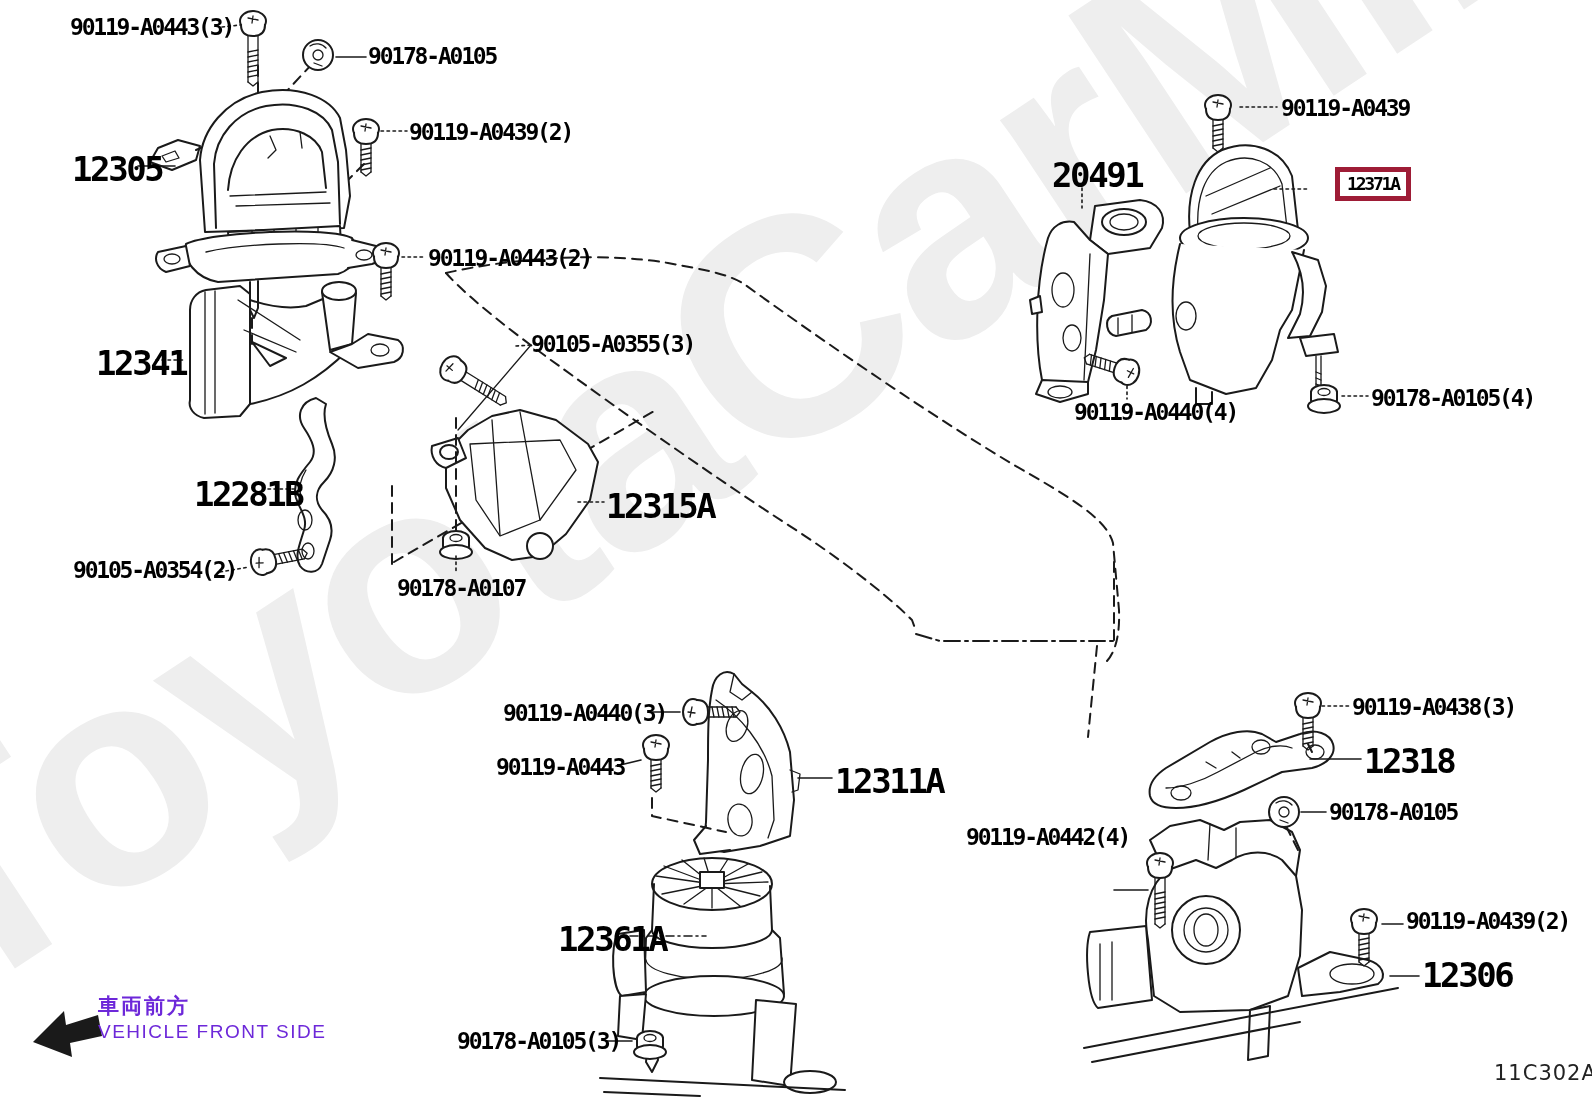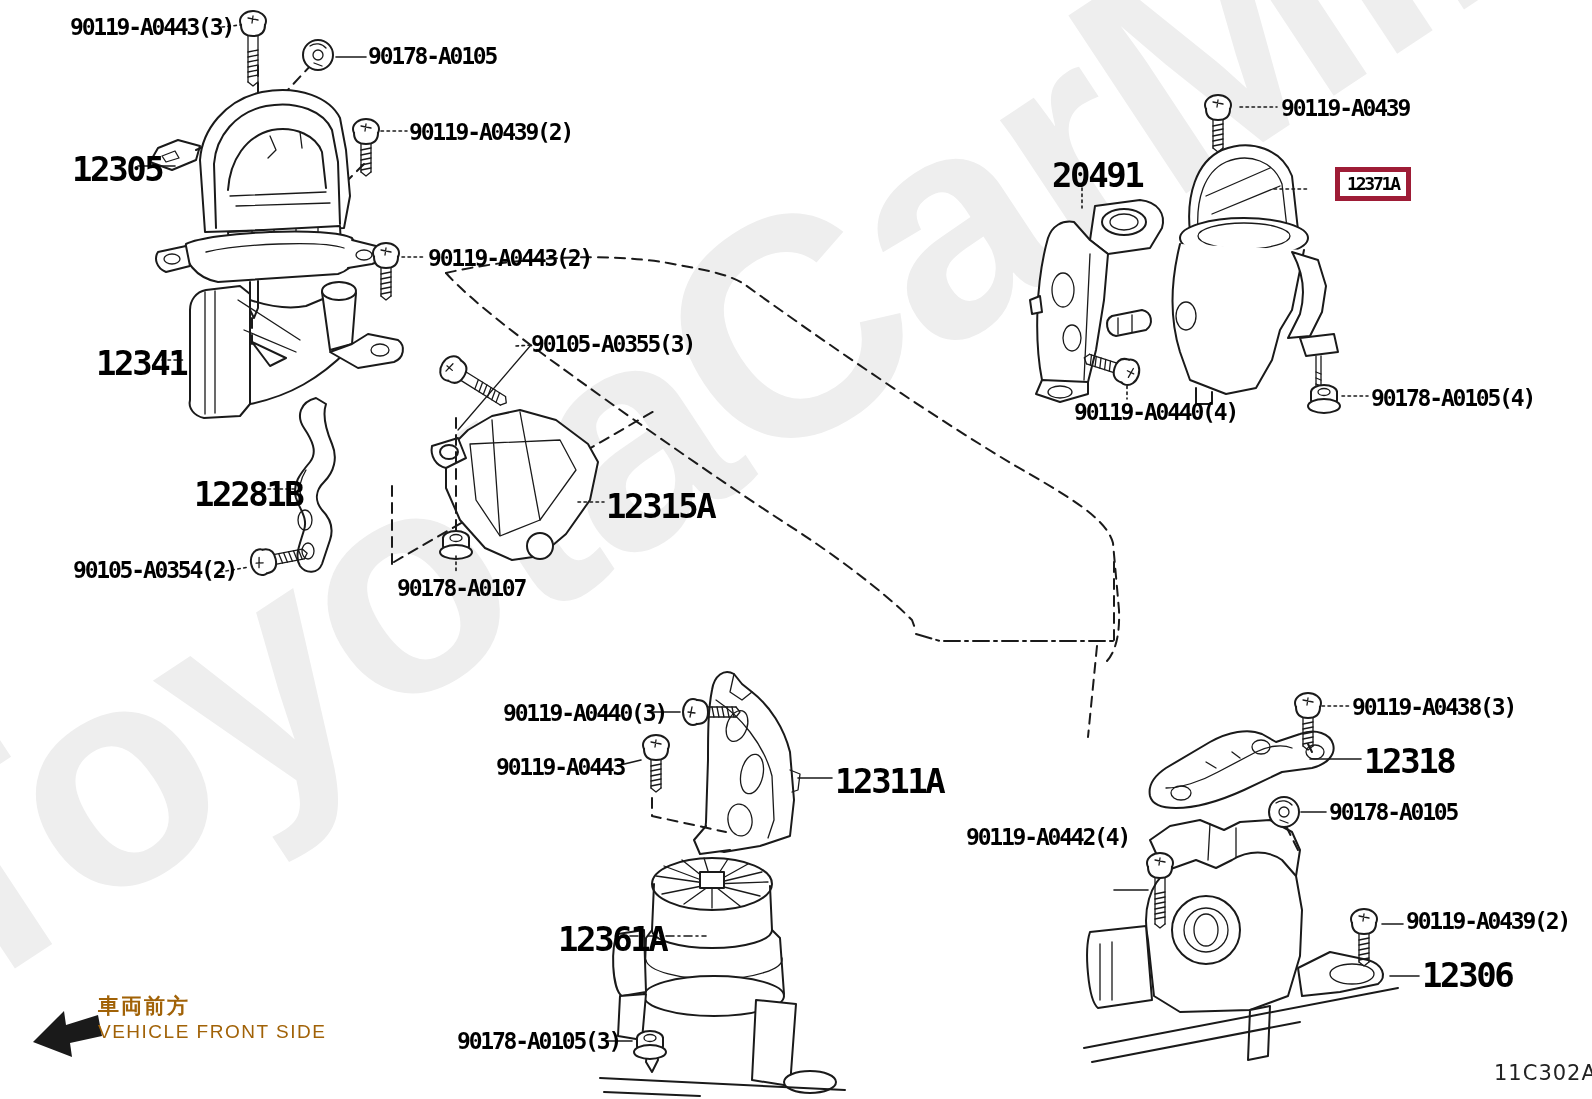--- a/index.html
+++ b/index.html
@@ -14,21 +14,21 @@
   svg .k{fill:#1a1a1a;stroke:none;}
   svg .thin{stroke-width:1.3;}
   svg .ld{stroke-width:1.6;}
   svg .dot{stroke-dasharray:2.5 3.5;stroke-width:1.6;}
   svg .dsh{stroke-dasharray:10 7;}
   svg .ddot{stroke-dasharray:16 5 3 5;}
   .lbl{position:absolute;font:bold 23px/1.05 "DejaVu Sans Mono",monospace;letter-spacing:-2.2px;
        color:#000;white-space:nowrap;text-align:right;}
   .num{font-size:34px;letter-spacing:-2.4px;}
   .hl{border:5px solid #9e1c36;padding:3px 7px 2px 7px;font-size:18px;margin-left:24px;}
-  .cap{position:absolute;color:#a16207;white-space:nowrap;}
+  .cap{position:absolute;color:#6d28d9;white-space:nowrap;}
   #jp{font:bold 21px/1 "DejaVu Sans",sans-serif;letter-spacing:2px;}
   #en{font:19px/1 "Liberation Sans",sans-serif;letter-spacing:1.5px;}
   #code{font:21px/1 "DejaVu Sans",sans-serif;letter-spacing:1px;color:#222;}
 </style>
 </head>
 <body>
 
 <div id="canvas">
 
   <div id="wm">ToyotaCarMins.ru</div>

